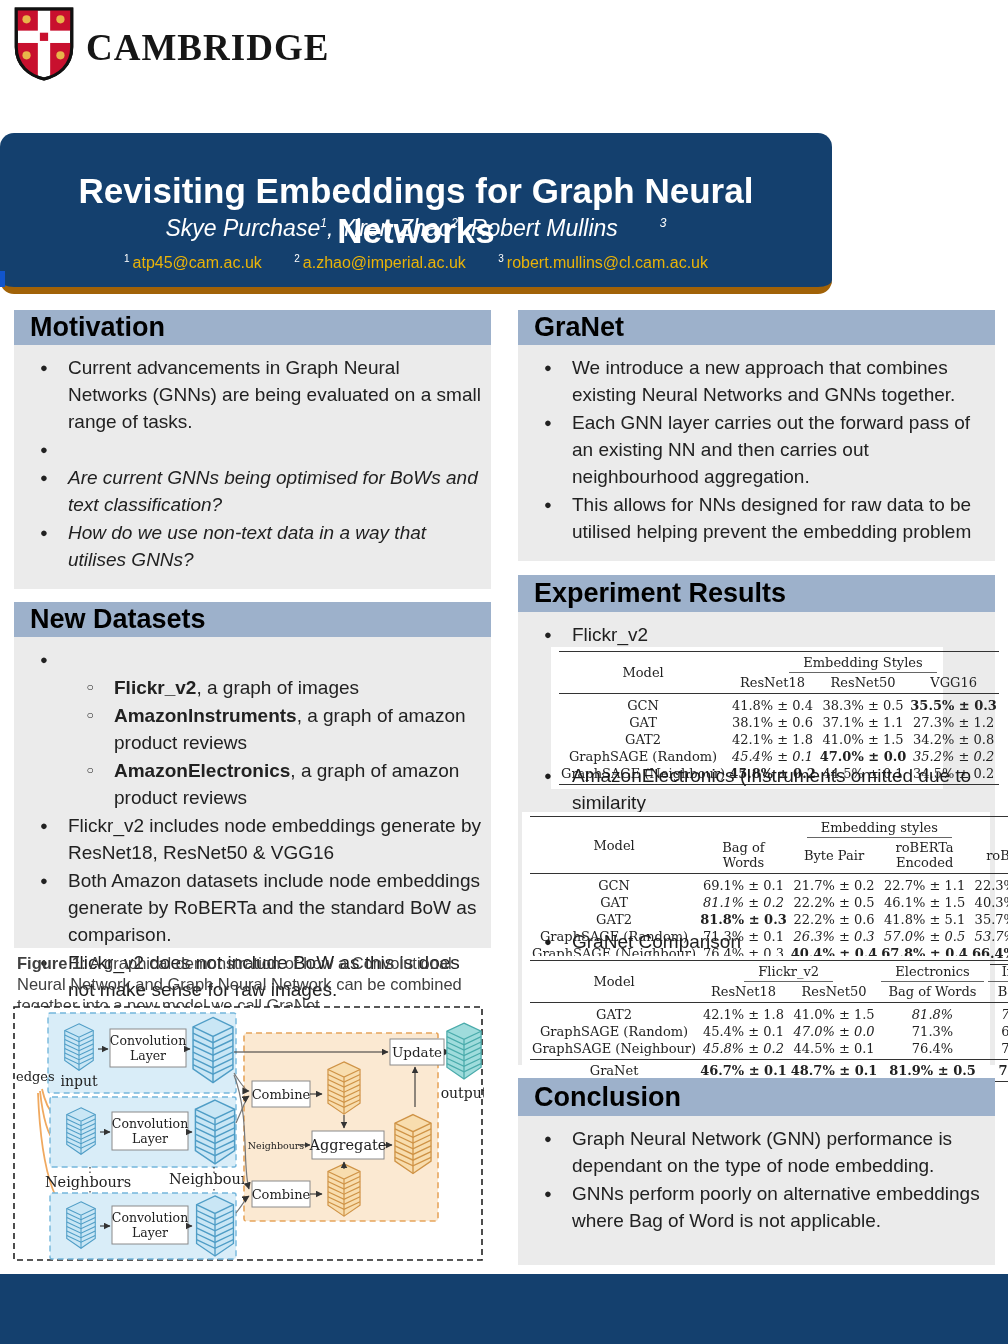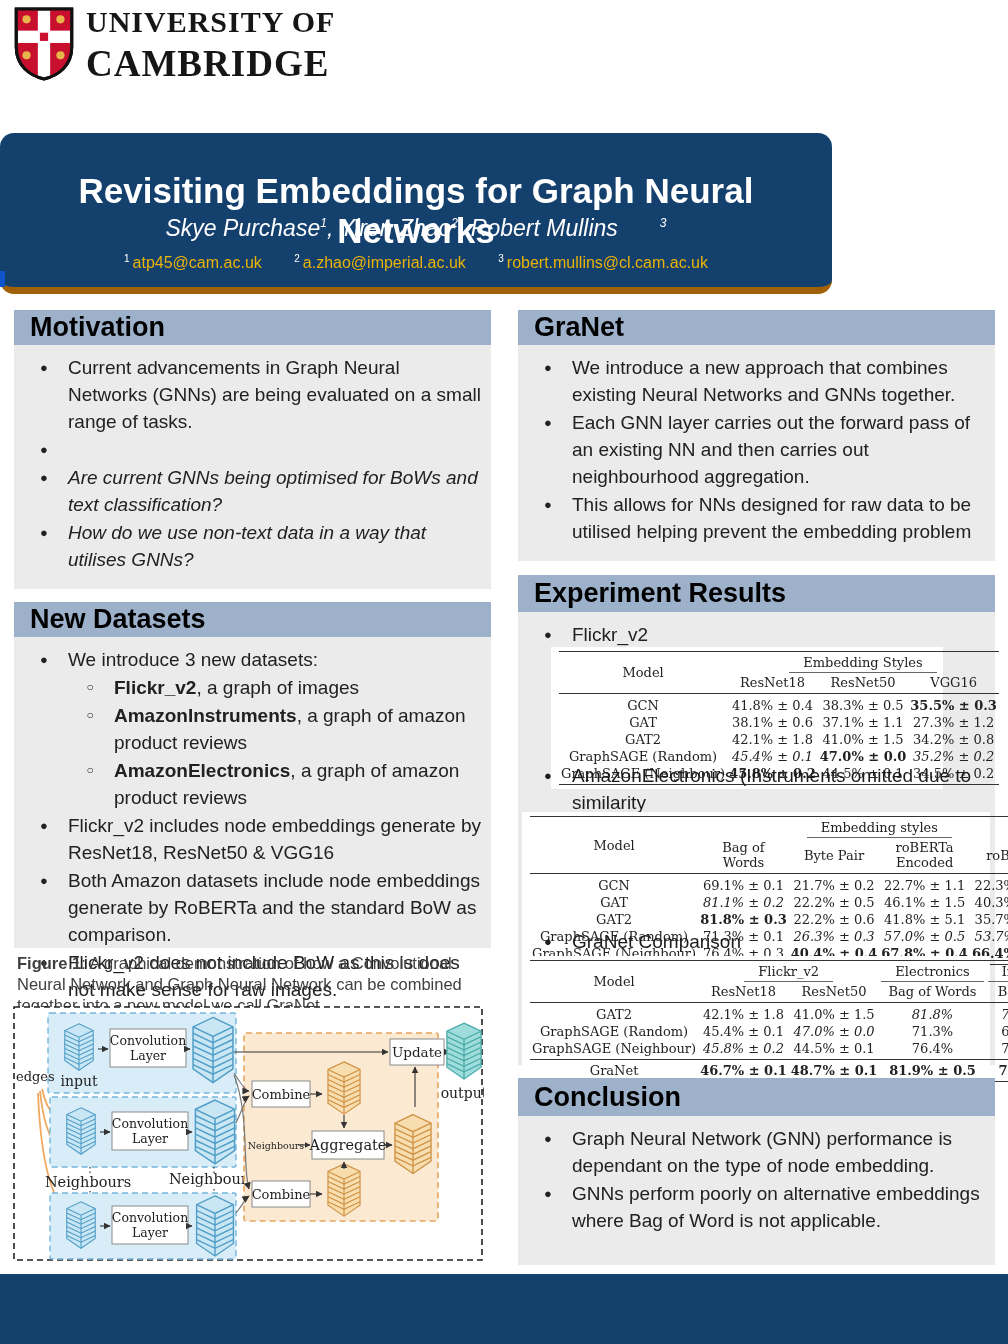--- a/index.html
+++ b/index.html
@@ -84,21 +84,20 @@
         <rect x="36" y="36" width="21" height="35" fill="#c8102e"></rect>
         <circle cx="13" cy="13" r="4" fill="#e8b54a"></circle>
         <circle cx="46" cy="13" r="4" fill="#e8b54a"></circle>
         <circle cx="13" cy="48" r="4" fill="#e8b54a"></circle>
         <circle cx="46" cy="48" r="4" fill="#e8b54a"></circle>
         <rect x="26" y="26" width="8" height="8" fill="#c8102e"></rect>
       </g>
       <path d="M3,3 H57 V40 C57,58 44,68 30,71 C16,68 3,58 3,40 Z" fill="none" stroke="#111" stroke-width="3"></path>
     </svg>
     <div class="logo-text">
-      <div class="logo-line1">UNIVERSITY OF</div>
       <div class="logo-line2">CAMBRIDGE</div>
     </div>
   </div>
 
   <div class="banner">
     <div class="banner-title">Revisiting Embeddings for Graph Neural Networks</div>
     <div class="banner-authors">
       <span>Skye Purchase</span><sup>1</sup><span>, </span><span>Yiren Zhao</span><sup>2</sup><span>, </span><span>Robert Mullins</span><sup class="sup-gap">3</sup>
     </div>
     <div class="banner-emails">
@@ -129,21 +128,20 @@
         <span class="btext italic">How do we use non-text data in a way that utilises GNNs?</span>
       </div>
   </div>
 
   <div class="section-header" style="left:14px;top:602px;width:477px;height:35px;">
     <span>New Datasets</span>
   </div>
   <div class="section-body" style="left:14px;top:637px;width:477px;height:311px;">
     <div class="bullet">
         <span class="marker">●</span>
-        <span class="btext">We introduce 3 new datasets:</span>
       </div>
     <div class="bullet sub">
         <span class="marker">○</span>
         <span class="btext"><b>Flickr_v2</b><span>, a graph of images</span></span>
       </div>
     <div class="bullet sub">
         <span class="marker">○</span>
         <span class="btext"><b>AmazonInstruments</b><span>, a graph of amazon product reviews</span></span>
       </div>
     <div class="bullet sub">

